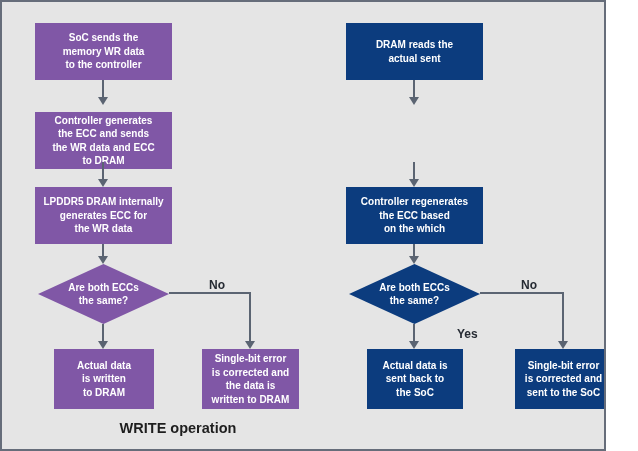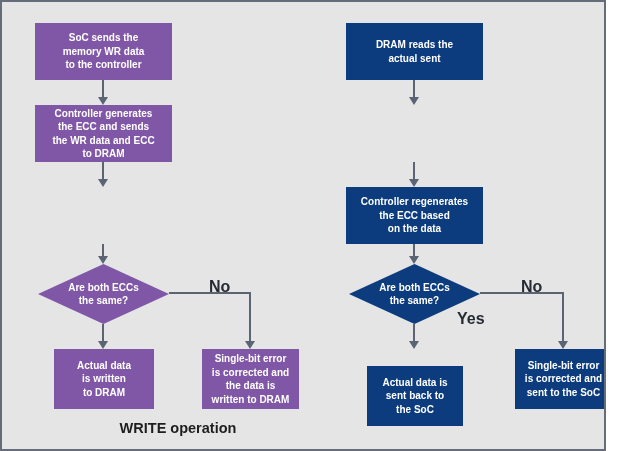--- a/index.html
+++ b/index.html
@@ -17,45 +17,48 @@
   .blue{background:#0c3c7e;}
   .diamond{clip-path:polygon(50% 0,100% 50%,50% 100%,0 50%);}
   .vline,.hline{position:absolute;background:#5b6472;}
   .vline{width:2px;}
   .hline{height:2px;}
   .head{
     position:absolute;width:0;height:0;
     border-left:5px solid transparent;border-right:5px solid transparent;
     border-top:8px solid #5b6472;
   }
-  .edge-label{position:absolute;font-weight:700;font-size:16px;color:#262b33;white-space:pre;padding-left:36px;}
+  .edge-label{position:absolute;font-weight:700;font-size:12px;color:#262b33;white-space:pre;padding-left:36px;}
   .caption{position:absolute;width:200px;text-align:center;font-weight:700;font-size:14.5px;color:#1e1e1e;}
 </style>
 </head>
 <body>
 
 <div class="frame">
 
   <section class="flow">
 
     <div class="box purple" style="left:33px;top:21px;width:137px;height:57px">SoC sends the
 memory WR data
 to the controller</div>
 
     <div class="vline" style="left:100px;top:78px;height:17px"></div>
     <div class="head" style="left:96px;top:95px"></div>
 
-    <div class="box purple" style="left:33px;top:103px;width:137px;height:57px">Controller generates
+    <div class="box purple" style="left:33px;top:110px;width:137px;height:57px">Controller generates
 the ECC and sends
 the WR data and ECC
 to DRAM</div>
 
     <div class="vline" style="left:100px;top:160px;height:17px"></div>
     <div class="head" style="left:96px;top:177px"></div>
 
+    <div class="box purple" style="left:33px;top:185px;width:137px;height:57px">LPDDR5 DRAM internally
+generates ECC for
+the WR data</div>
 
     <div class="vline" style="left:100px;top:242px;height:12px"></div>
     <div class="head" style="left:96px;top:254px"></div>
 
     <div class="box purple diamond" style="left:36px;top:262px;width:131px;height:60px">Are both ECCs
 the same?</div>
 
     <div class="vline" style="left:100px;top:322px;height:17px"></div>
     <div class="head" style="left:96px;top:339px"></div>
 
@@ -83,38 +86,38 @@
 
     <div class="vline" style="left:411px;top:78px;height:17px"></div>
     <div class="head" style="left:407px;top:95px"></div>
 
 
     <div class="vline" style="left:411px;top:160px;height:17px"></div>
     <div class="head" style="left:407px;top:177px"></div>
 
     <div class="box blue" style="left:344px;top:185px;width:137px;height:57px">Controller regenerates
 the ECC based
-on the data</div>
+on the which</div>
 
     <div class="vline" style="left:411px;top:242px;height:12px"></div>
     <div class="head" style="left:407px;top:254px"></div>
 
     <div class="box blue diamond" style="left:347px;top:262px;width:131px;height:60px">Are both ECCs
 the same?</div>
 
     <div class="vline" style="left:411px;top:322px;height:17px"></div>
     <div class="head" style="left:407px;top:339px"></div>
-    <div class="edge-label" style="left:419px;top:308px">Yes</div>
+    <div class="edge-label" style="left:419px;top:325px">Yes</div>
 
     <div class="edge-label" style="left:483px;top:276px">No</div>
     <div class="hline" style="left:478px;top:290px;width:84px"></div>
     <div class="vline" style="left:560px;top:290px;height:49px"></div>
     <div class="head" style="left:556px;top:339px"></div>
 
-    <div class="box blue" style="left:365px;top:364px;width:96px;height:60px">Actual data is
+    <div class="box blue" style="left:365px;top:347px;width:96px;height:60px">Actual data is
 sent back to
 the SoC</div>
 
     <div class="box blue" style="left:513px;top:347px;width:97px;height:60px">Single-bit error
 is corrected and
 sent to the SoC</div>
 
   </section>
 
 </div>

